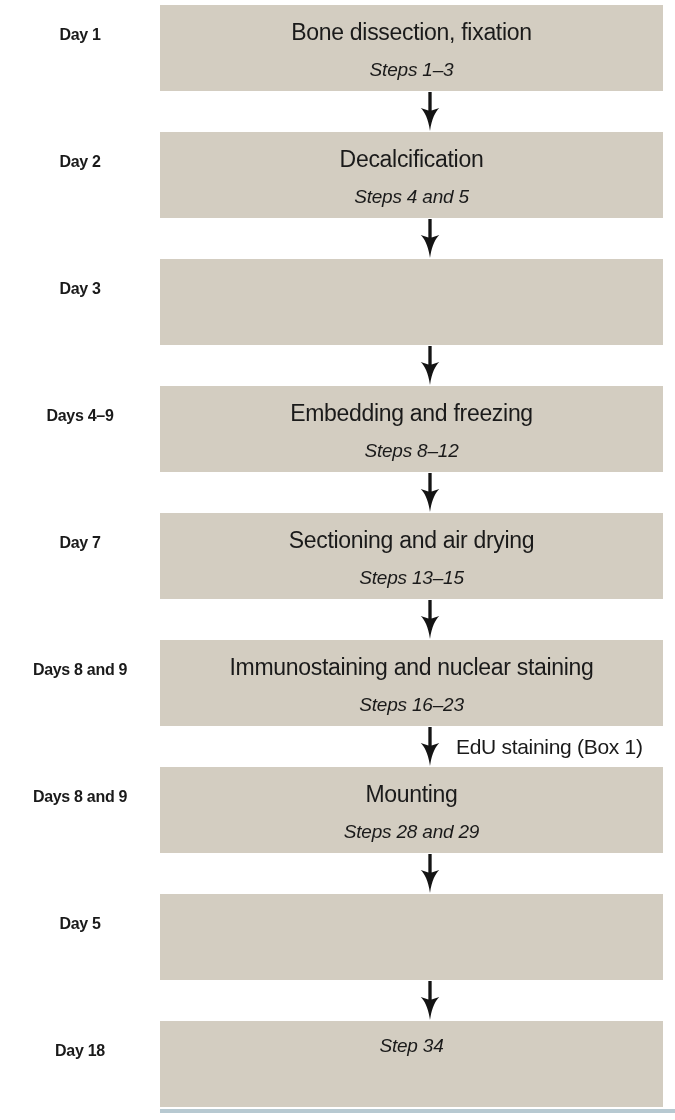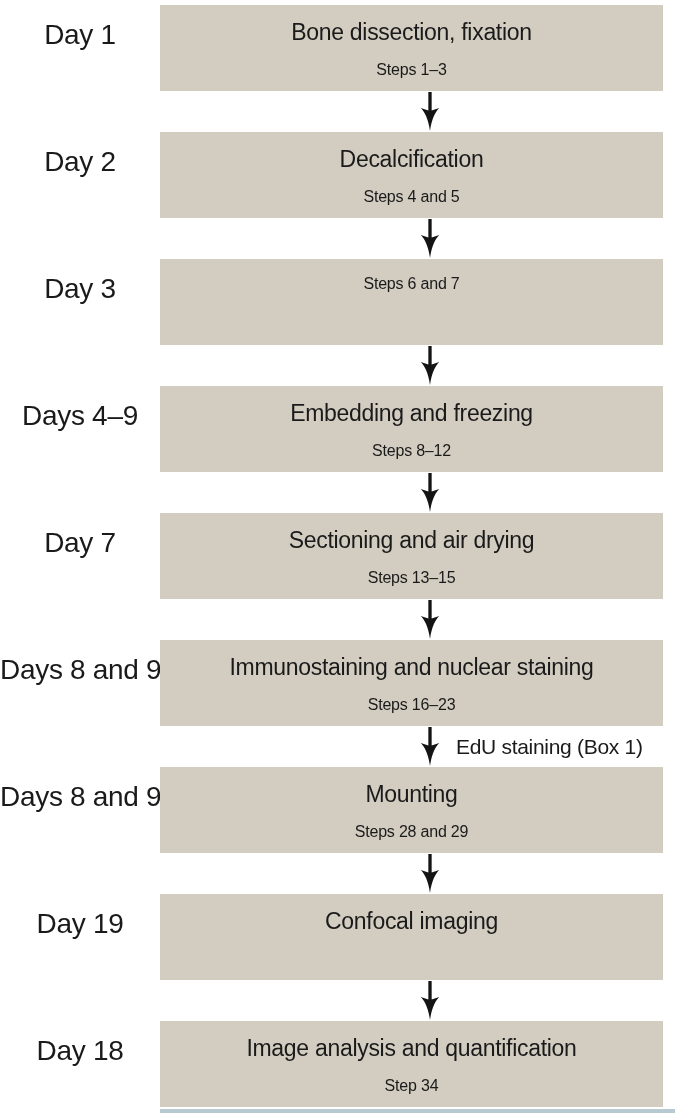--- a/index.html
+++ b/index.html
@@ -21,46 +21,48 @@
   .row {
     display: flex;
     width: 100%;
   }
   .day-cell {
     width: 160px;
     flex: 0 0 160px;
     box-sizing: border-box;
     padding-top: 17px;
     text-align: center;
-    font-size: 28px;
+    font-size: 16px;
     line-height: 26px;
     letter-spacing: -0.3px;
     white-space: nowrap;
+    font-weight: bold;
   }
   .box {
     flex: 1 1 auto;
     margin-right: 12px;
     height: 86px;
     background: var(--box-color, #d3cdc1);
     display: flex;
     flex-direction: column;
     justify-content: space-between;
     box-sizing: border-box;
     padding: 14px 8px 10px 8px;
     text-align: center;
   }
   .box .title {
     font-size: 23px;
     line-height: 27px;
     letter-spacing: -0.3px;
   }
   .box .steps {
-    font-size: 16px;
+    font-size: 19px;
     line-height: 22px;
     letter-spacing: -0.2px;
+    font-style: italic;
   }
   .gap {
     position: relative;
     height: 41px;
     width: 100%;
   }
   .arrow {
     position: absolute;
     left: 430px;
     top: 1px;
@@ -115,21 +117,20 @@
 
   <div class="gap">
     <svg class="arrow" viewBox="0 0 26 40" aria-hidden="true" style="color: rgb(20, 20, 20);">
       <path fill="currentColor" d="M11.3 0 L14.7 0 L14.7 19 L22.5 16.5 C18.5 20.5 14.8 27.5 13 40 C11.2 27.5 7.5 20.5 3.5 16.5 L11.3 19 Z"></path>
     </svg>
   </div>
 
   <div class="row">
     <div class="day-cell">Day 3</div>
     <div class="box">
-      <div class="steps">Steps 6 and 7</div>
     </div>
   </div>
 
   <div class="gap">
     <svg class="arrow" viewBox="0 0 26 40" aria-hidden="true" style="color: rgb(20, 20, 20);">
       <path fill="currentColor" d="M11.3 0 L14.7 0 L14.7 19 L22.5 16.5 C18.5 20.5 14.8 27.5 13 40 C11.2 27.5 7.5 20.5 3.5 16.5 L11.3 19 Z"></path>
     </svg>
   </div>
 
   <div class="row">
@@ -183,35 +184,33 @@
     </div>
   </div>
 
   <div class="gap">
     <svg class="arrow" viewBox="0 0 26 40" aria-hidden="true" style="color: rgb(20, 20, 20);">
       <path fill="currentColor" d="M11.3 0 L14.7 0 L14.7 19 L22.5 16.5 C18.5 20.5 14.8 27.5 13 40 C11.2 27.5 7.5 20.5 3.5 16.5 L11.3 19 Z"></path>
     </svg>
   </div>
 
   <div class="row">
-    <div class="day-cell">Day 19</div>
-    <div class="box">
-      <div class="title">Confocal imaging</div>
+    <div class="day-cell">Day 5</div>
+    <div class="box">
     </div>
   </div>
 
   <div class="gap">
     <svg class="arrow" viewBox="0 0 26 40" aria-hidden="true" style="color: rgb(20, 20, 20);">
       <path fill="currentColor" d="M11.3 0 L14.7 0 L14.7 19 L22.5 16.5 C18.5 20.5 14.8 27.5 13 40 C11.2 27.5 7.5 20.5 3.5 16.5 L11.3 19 Z"></path>
     </svg>
   </div>
 
   <div class="row">
     <div class="day-cell">Day 18</div>
     <div class="box">
-      <div class="title">Image analysis and quantification</div>
       <div class="steps">Step 34</div>
     </div>
   </div>
 
   <div class="bottom-rule"></div>
 
 </div>
 
 </body></html>

